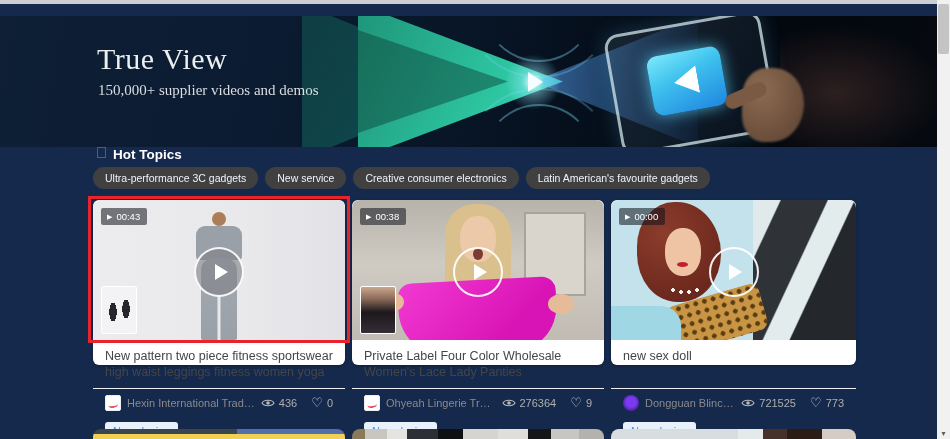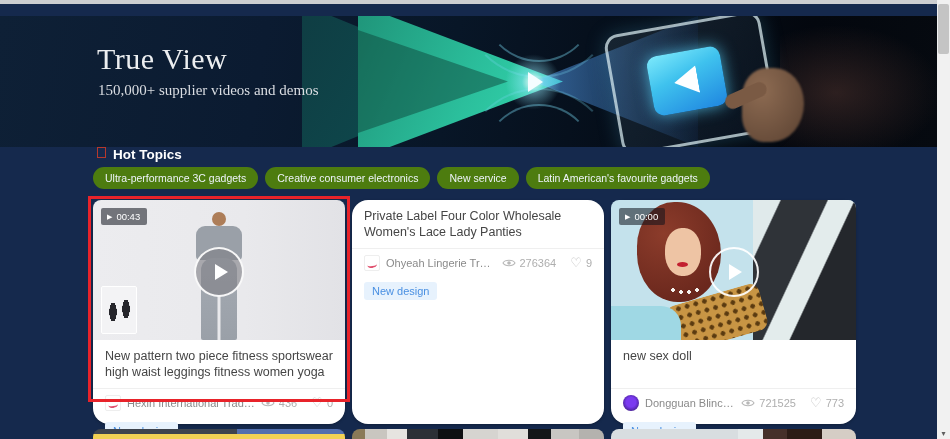--- a/index.html
+++ b/index.html
@@ -34,25 +34,25 @@
   .tablet-tri{position:absolute;left:674px;top:51px;width:24px;height:28px;background:#fcfeff;clip-path:polygon(100% 0,0 50%,100% 100%);transform:rotate(-10deg);}
   .hand{position:absolute;left:742px;top:52px;width:62px;height:74px;background:radial-gradient(ellipse at 32% 30%,#8d6b52,#5a4131);border-radius:45% 55% 60% 40%;filter:blur(1px);}
   .finger{position:absolute;left:724px;top:72px;width:44px;height:15px;background:#7a5a44;border-radius:8px;transform:rotate(-24deg);filter:blur(.6px);}
   .arm-shadow{position:absolute;left:780px;top:10px;width:160px;height:121px;background:radial-gradient(ellipse at 35% 55%,rgba(95,60,52,.45),rgba(4,5,8,0) 72%);}
 
   
   .hot-header{position:absolute;left:97px;top:147px;display:flex;align-items:flex-start;gap:7px;z-index:2;}
   .hot-icon{width:7px;height:9px;border:1.5px solid #b5382c;background:transparent;}
   .hot-label{color:#fff;font-weight:bold;font-size:13.5px;}
   .pills{position:absolute;left:93px;top:167px;display:flex;gap:7px;z-index:2;}
-  .pill{background:#4d7c0f;color:#eef4fa;font-size:10.5px;line-height:14px;padding:4px 12px;border-radius:11px;white-space:nowrap;cursor:pointer;}
+  .pill{background:#404040;color:#eef4fa;font-size:10.5px;line-height:14px;padding:4px 12px;border-radius:11px;white-space:nowrap;cursor:pointer;}
 
   
   .cards{position:absolute;left:93px;top:200px;display:flex;gap:7px;z-index:2;}
-  .card{width:252px;height:224px;background:#fff;border-radius:16px;position:relative;box-shadow:0 1px 3px rgba(0,0,0,.25);}
+  .card{width:252px;height:165px;background:#fff;border-radius:6px;position:relative;box-shadow:0 1px 3px rgba(0,0,0,.25);}
   .card.c3{width:245px;}
   .thumb{height:140px;border-radius:8px 8px 0 0;position:relative;overflow:hidden;}
   .badge{position:absolute;top:8px;left:8px;z-index:4;background:rgba(15,18,28,.55);color:#fff;font-size:9.5px;line-height:11px;padding:3px 7px 3px 6px;border-radius:2px;display:flex;align-items:center;gap:4px;}
   .badge-tri{font-size:7px;line-height:9px;}
   .play-circle{position:absolute;left:50%;top:50%;transform:translate(-50%,-46%);width:46px;height:46px;border:2px solid rgba(255,255,255,.92);border-radius:50%;display:flex;align-items:center;justify-content:center;z-index:4;cursor:pointer;}
   .play-circle.filled{background:rgba(128,128,134,.62);}
   .ptri{width:0;height:0;border-left:13px solid #fff;border-top:8px solid transparent;border-bottom:8px solid transparent;margin-left:4px;}
   .mini-thumb{position:absolute;left:8px;bottom:6px;width:34px;height:46px;border:1px solid #fff;border-radius:2px;z-index:4;}
   .mini-1{background:radial-gradient(ellipse 6px 15px at 11px 25px,#26262c 62%,transparent 63%),radial-gradient(ellipse 6px 15px at 24px 22px,#26262c 62%,transparent 63%),#f3f3f5;}
   .mini-2{background:linear-gradient(180deg,#c9a88e 0%,#8a6a58 26%,#1c181c 55%,#352d36 100%);}
@@ -131,22 +131,22 @@
   <div class="banner-title">True View</div>
   <div class="banner-sub">150,000+ supplier videos and demos</div>
 </div>
 
 <div class="hot-header">
   <span class="hot-icon"></span>
   <span class="hot-label">Hot Topics</span>
 </div>
 <div class="pills">
   <span class="pill">Ultra-performance 3C gadgets</span>
+  <span class="pill">New service</span>
   <span class="pill">Creative consumer electronics</span>
-  <span class="pill">New service</span>
   <span class="pill">Latin American's favourite gadgets</span>
 </div>
 
 <div class="cards">
 
   <article class="card">
     <div class="thumb thumb-1">
       <div class="fig-head"></div>
       <div class="fig-top"></div>
       <div class="fig-legs"></div>
@@ -176,20 +176,37 @@
         <span>0</span>
       </span>
     </div>
     <div class="tag-row">
       <span class="tag">New design</span>
     </div>
     <div class="red-box"></div>
   </article>
 
   <article class="card">
+    <div class="thumb thumb-2">
+      <div class="door"></div>
+      <div class="hair2"></div>
+      <div class="face2"></div>
+      <div class="mouth2"></div>
+      <div class="panties"></div>
+      <div class="hand-l"></div>
+      <div class="hand-r"></div>
+      <div class="badge">
+        <span class="badge-tri">▶</span>
+        <span>00:38</span>
+      </div>
+      <div class="play-circle">
+          <div class="ptri"></div>
+        </div>
+      <div class="mini-thumb mini-2"></div>
+    </div>
     <div class="card-title">Private Label Four Color Wholesale Women's Lace Lady Panties</div>
     <div class="divider"></div>
     <div class="supplier-row">
       <span class="slogo sq"></span>
       <span class="sname">Ohyeah Lingerie Trade (Xiamen) Co....</span>
       <span class="stats">
         <svg width="14" height="10" viewBox="0 0 14 10">
             <path d="M1 5 C3 1.4 11 1.4 13 5 C11 8.6 3 8.6 1 5 Z" fill="none" stroke="#b8b8b8" stroke-width="1.1"></path>
             <circle cx="7" cy="5" r="1.8" fill="#b8b8b8"></circle>
           </svg>

